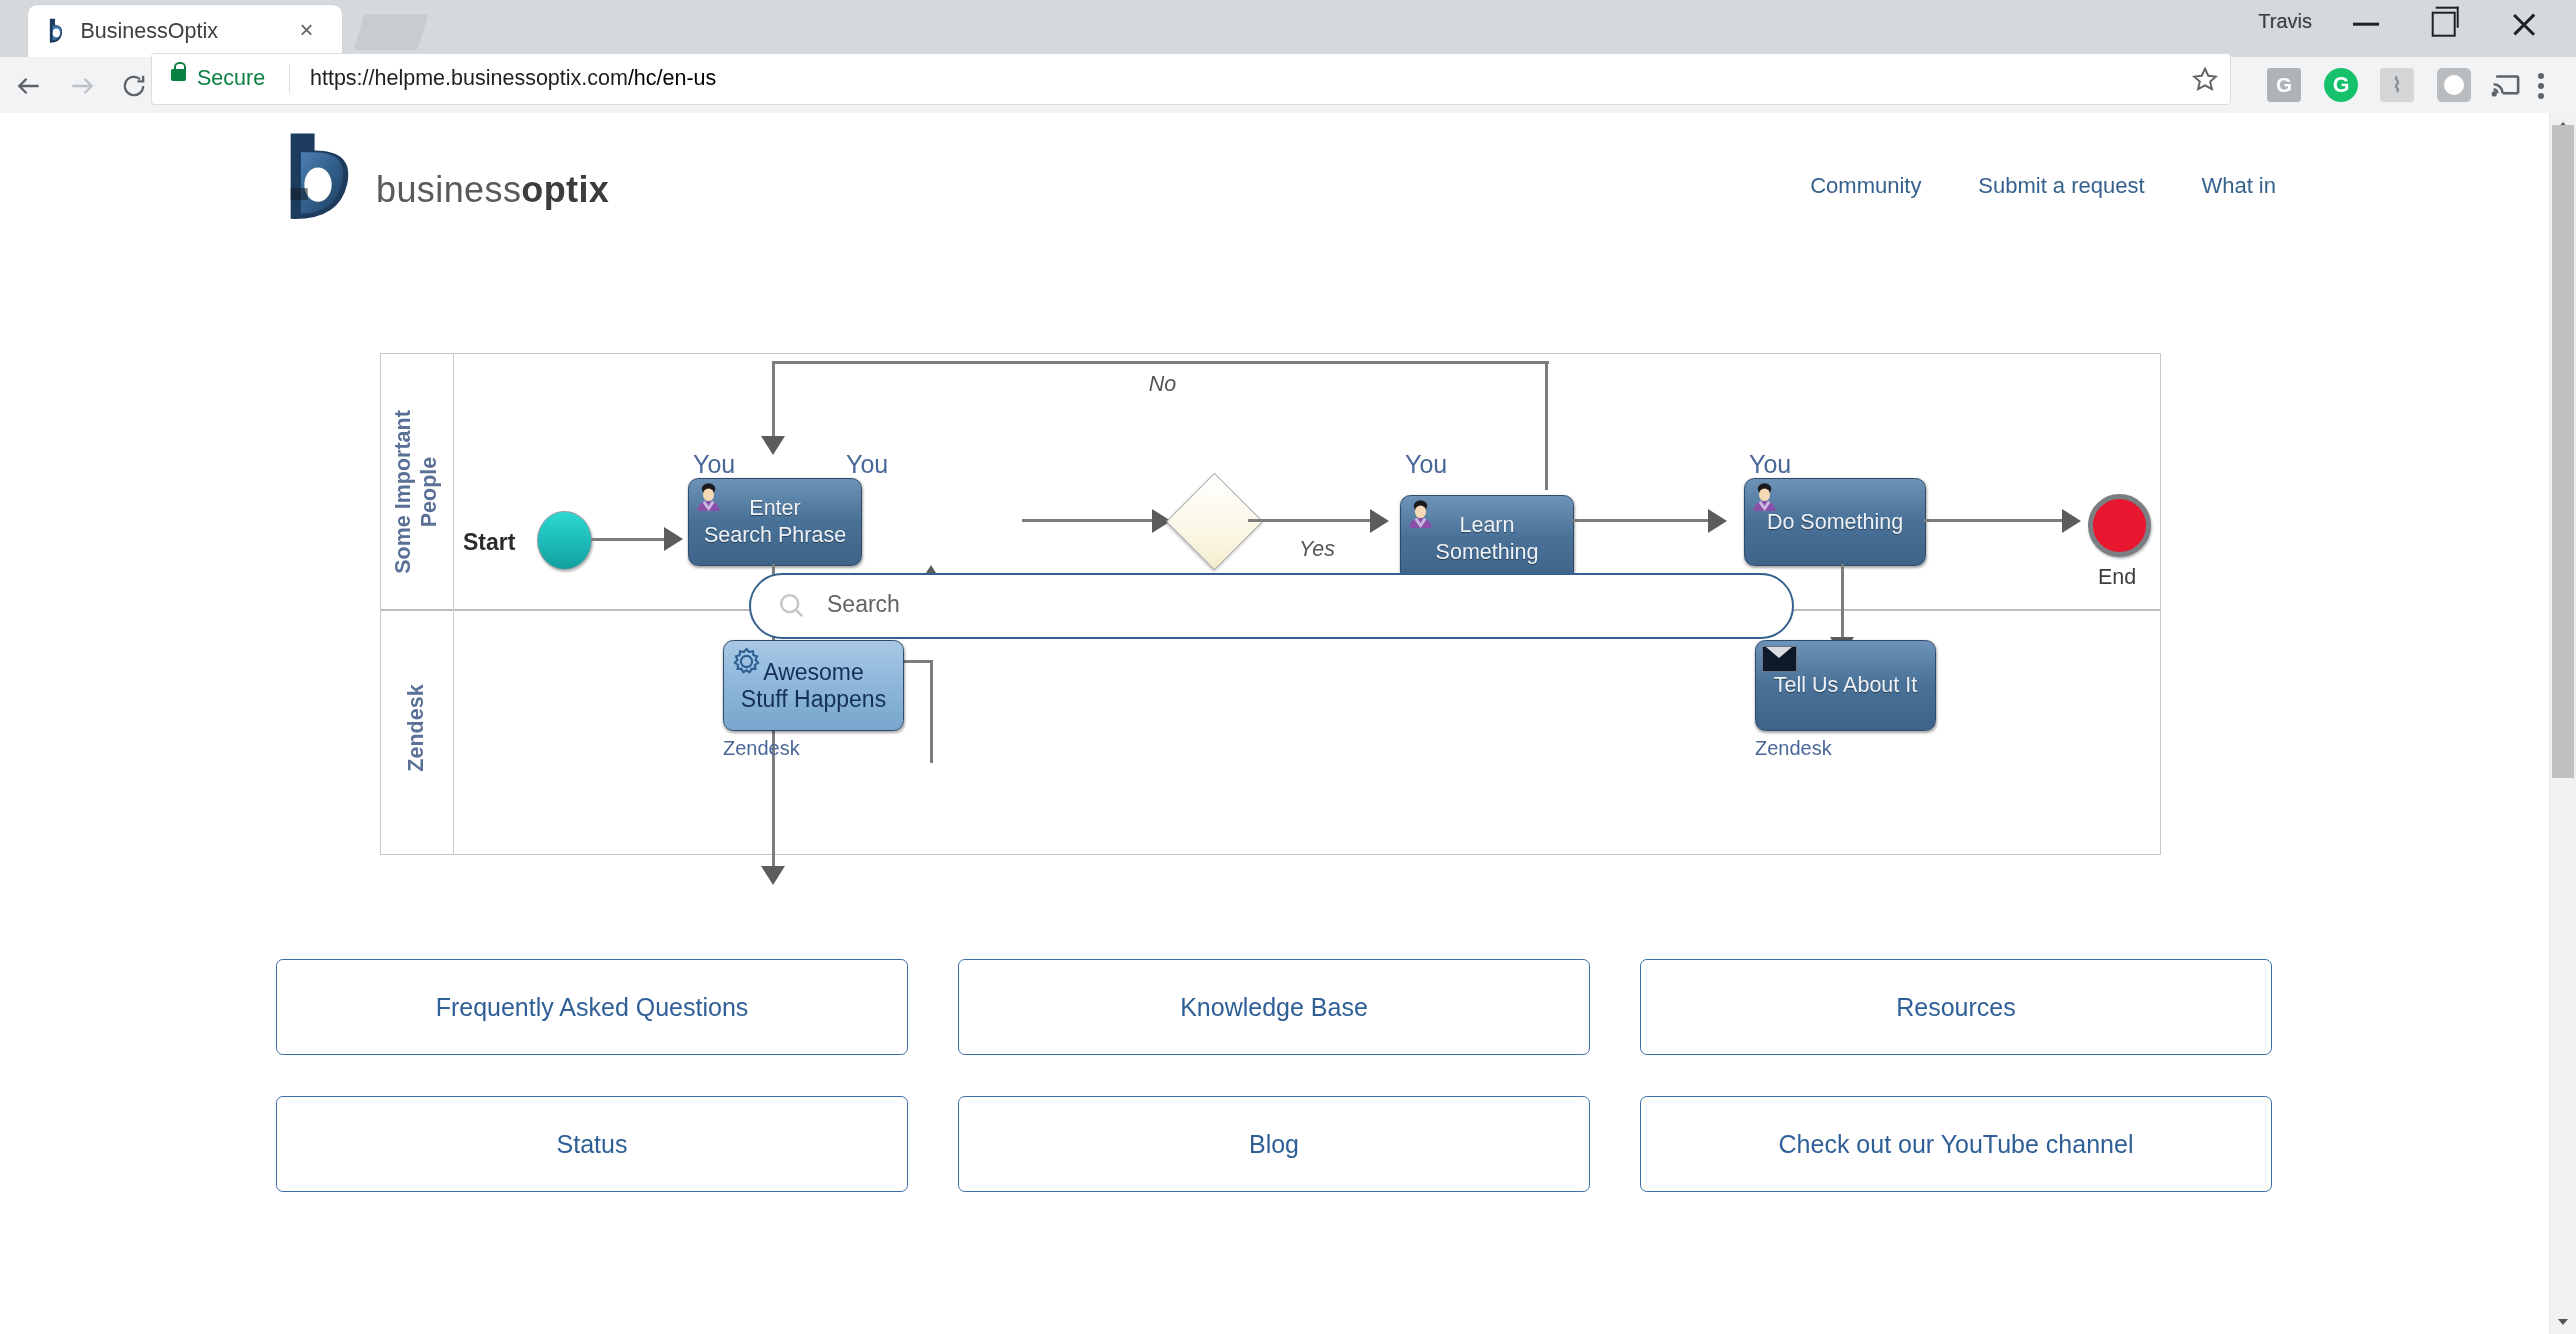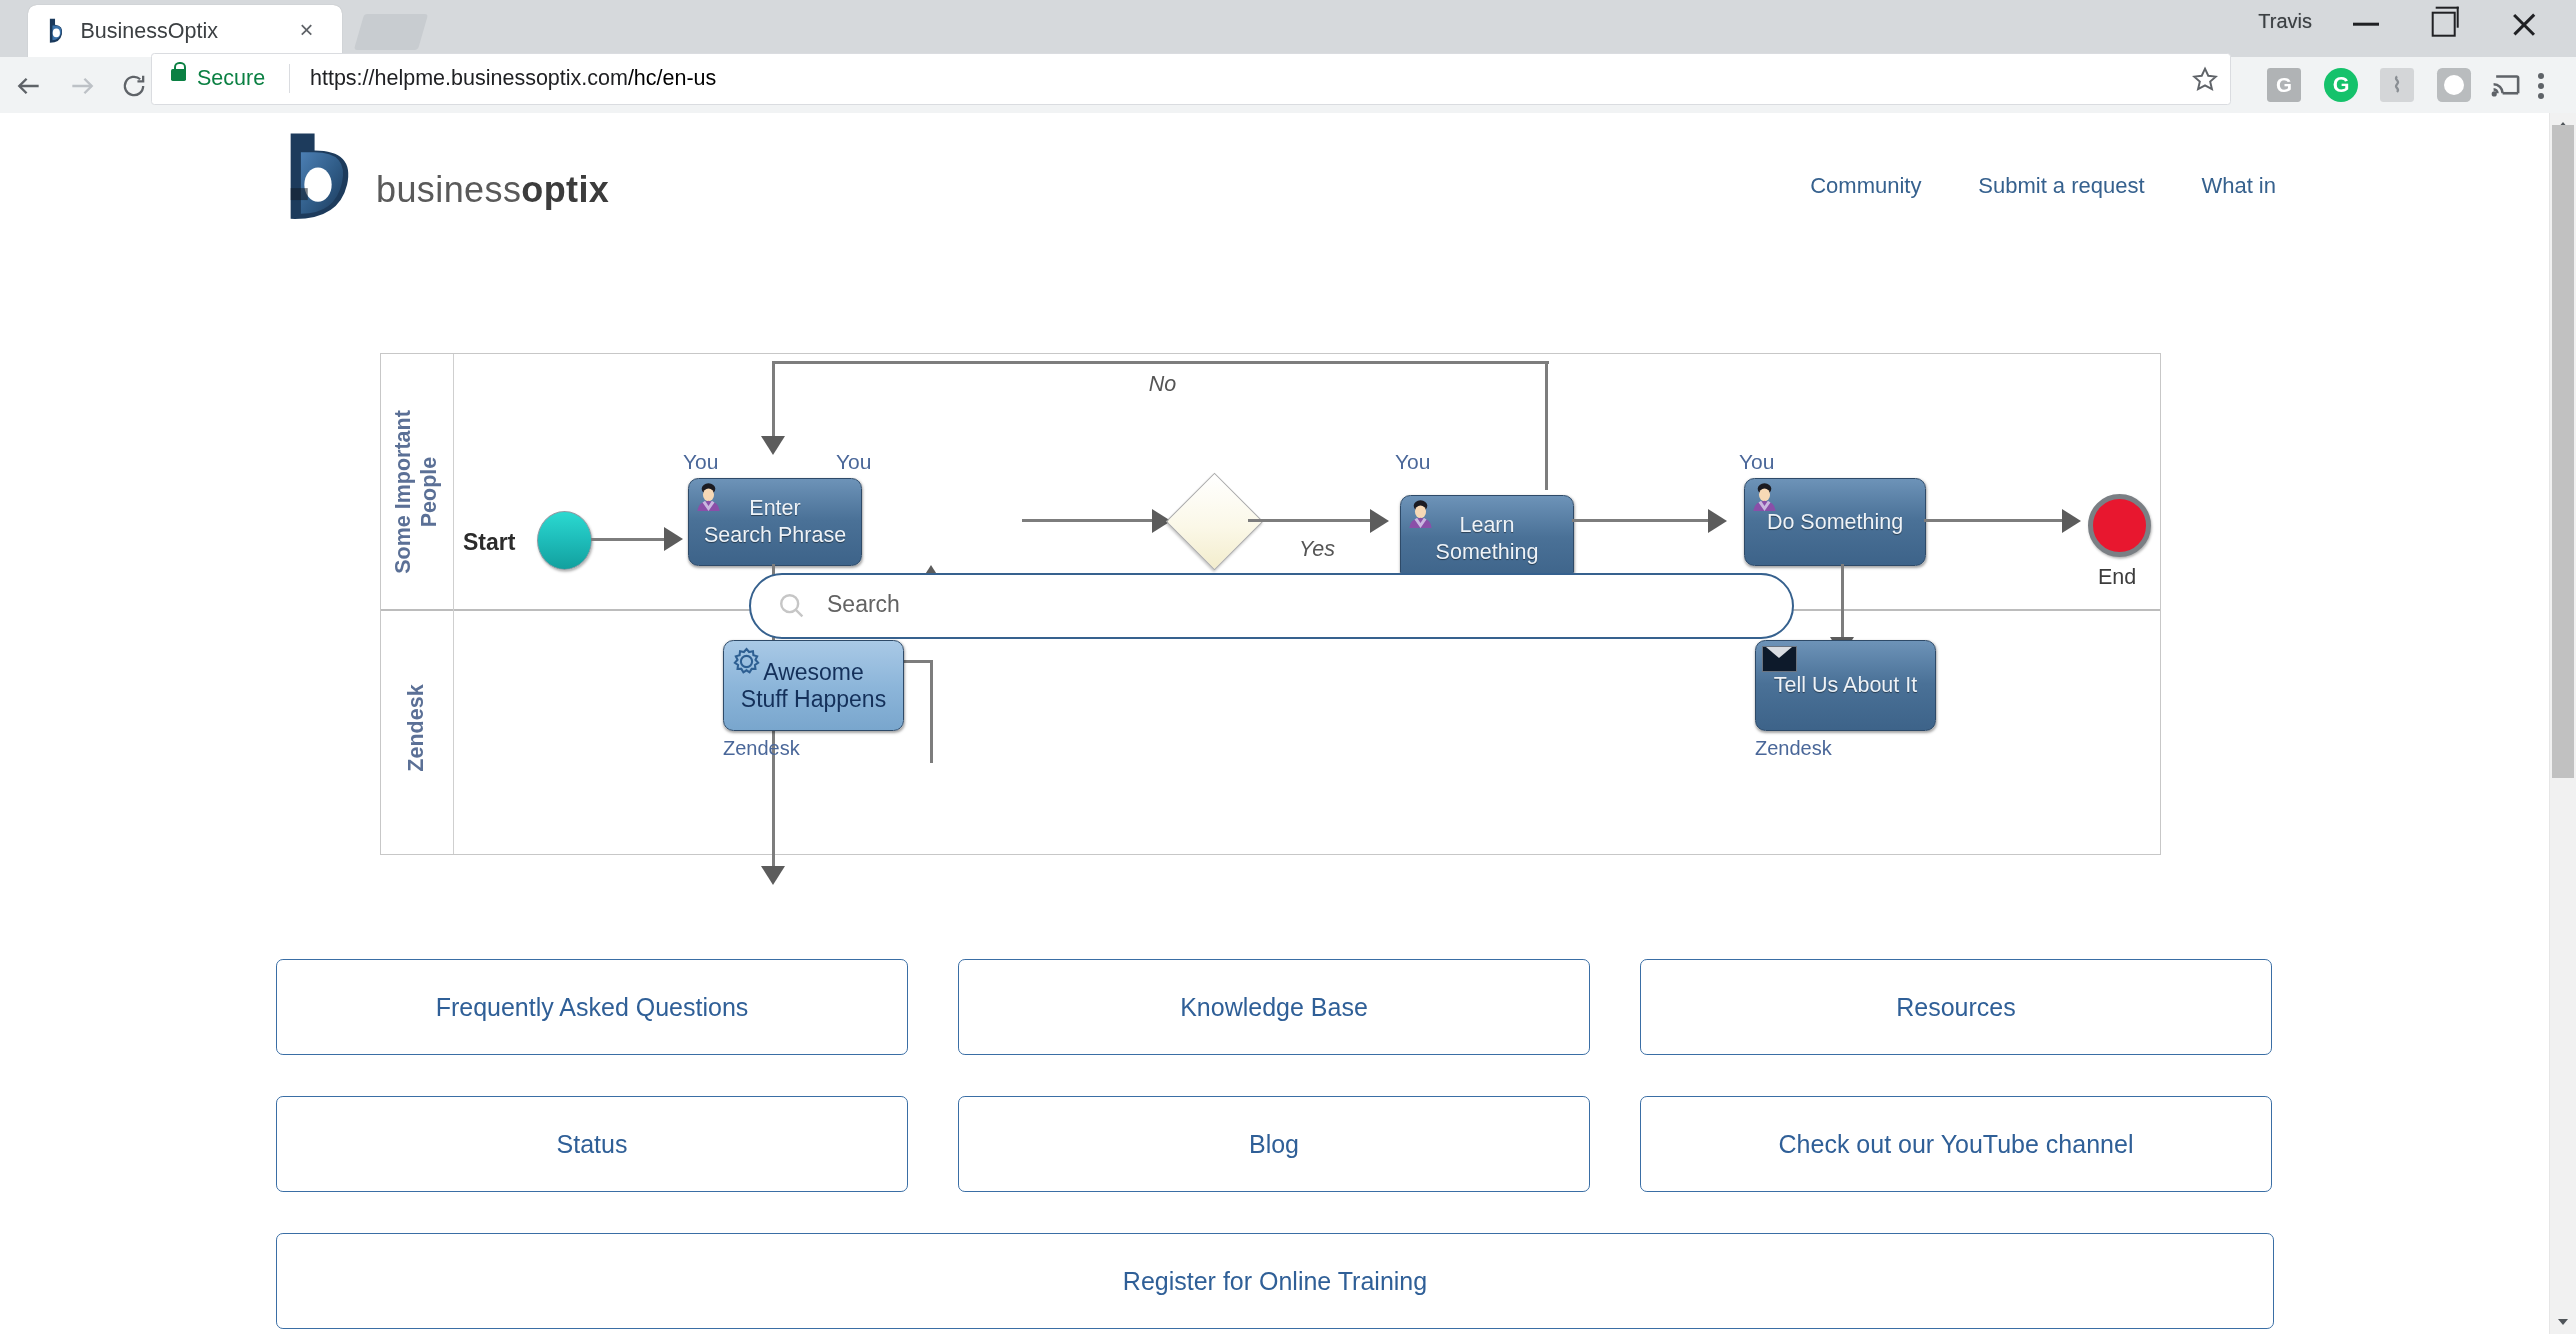--- a/index.html
+++ b/index.html
@@ -90,21 +90,21 @@
   .lane-lbl-1{transform:rotate(-90deg);left:-94px;top:112px;}
   .lane-lbl-2{transform:rotate(-90deg);left:-94px;top:361px;}
 
   .node{position:absolute;border-radius:10.3px;border:0.9px solid #2e4a68;
         box-shadow:0.9px 1.7px 2.6px rgba(0,0,0,.35);
         display:flex;align-items:center;justify-content:center;text-align:center;}
   .node-user{background:linear-gradient(180deg,#6d93b8 0%,#4a7197 48%,#3d6389 100%);
              color:#eef3f8;font-size:21.5px;line-height:27px;text-shadow:0 0.9px 0.9px rgba(0,0,0,.45);}
   .node-auto{background:linear-gradient(180deg,#a9c9e6 0%,#8db6da 50%,#79a6cd 100%);
              color:#14305a;font-size:23px;line-height:27px;}
-  .node-lbl{position:absolute;color:#4a6799;font-size:21px;white-space:nowrap;}
+  .node-lbl{position:absolute;color:#4a6799;font-size:25px;white-space:nowrap;margin-left:10px;}
   .node-sub{position:absolute;color:#4a6799;font-size:20px;white-space:nowrap;}
 
   .avatar{position:absolute;left:5.2px;top:3.4px;width:29px;height:29px;}
   .gear{position:absolute;left:6.9px;top:5.2px;width:31px;height:31px;}
   .envelope{position:absolute;left:6px;top:5.2px;width:33px;height:24px;background:#0d1a2b;border:1.7px solid #6b7480;}
   .envelope:after{content:"";position:absolute;left:2.6px;top:0;width:0;height:0;
         border-left:13.7px solid transparent;border-right:13.7px solid transparent;border-top:11px solid #d9dde2;}
 
   .start-node{position:absolute;width:53px;height:57px;border-radius:50%;
       background:linear-gradient(180deg,#2bd9d0 0%,#1fbfbc 45%,#12a09e 100%);
@@ -370,23 +370,20 @@
       <div class="row">
         <div class="lbtn">Frequently Asked Questions</div>
         <div class="lbtn">Knowledge Base</div>
         <div class="lbtn">Resources</div>
       </div>
       <div class="row">
         <div class="lbtn">Status</div>
         <div class="lbtn">Blog</div>
         <div class="lbtn">Check out our YouTube channel</div>
       </div>
-      <div class="row">
-        <div class="lbtn wide">Register for Online Training</div>
-      </div>
     </div>
 
   </div>
 
   <div class="sb">
     <div class="sb-up"></div>
     <div class="sb-thumb"></div>
     <div class="sb-dn"></div>
   </div>
 </div>

